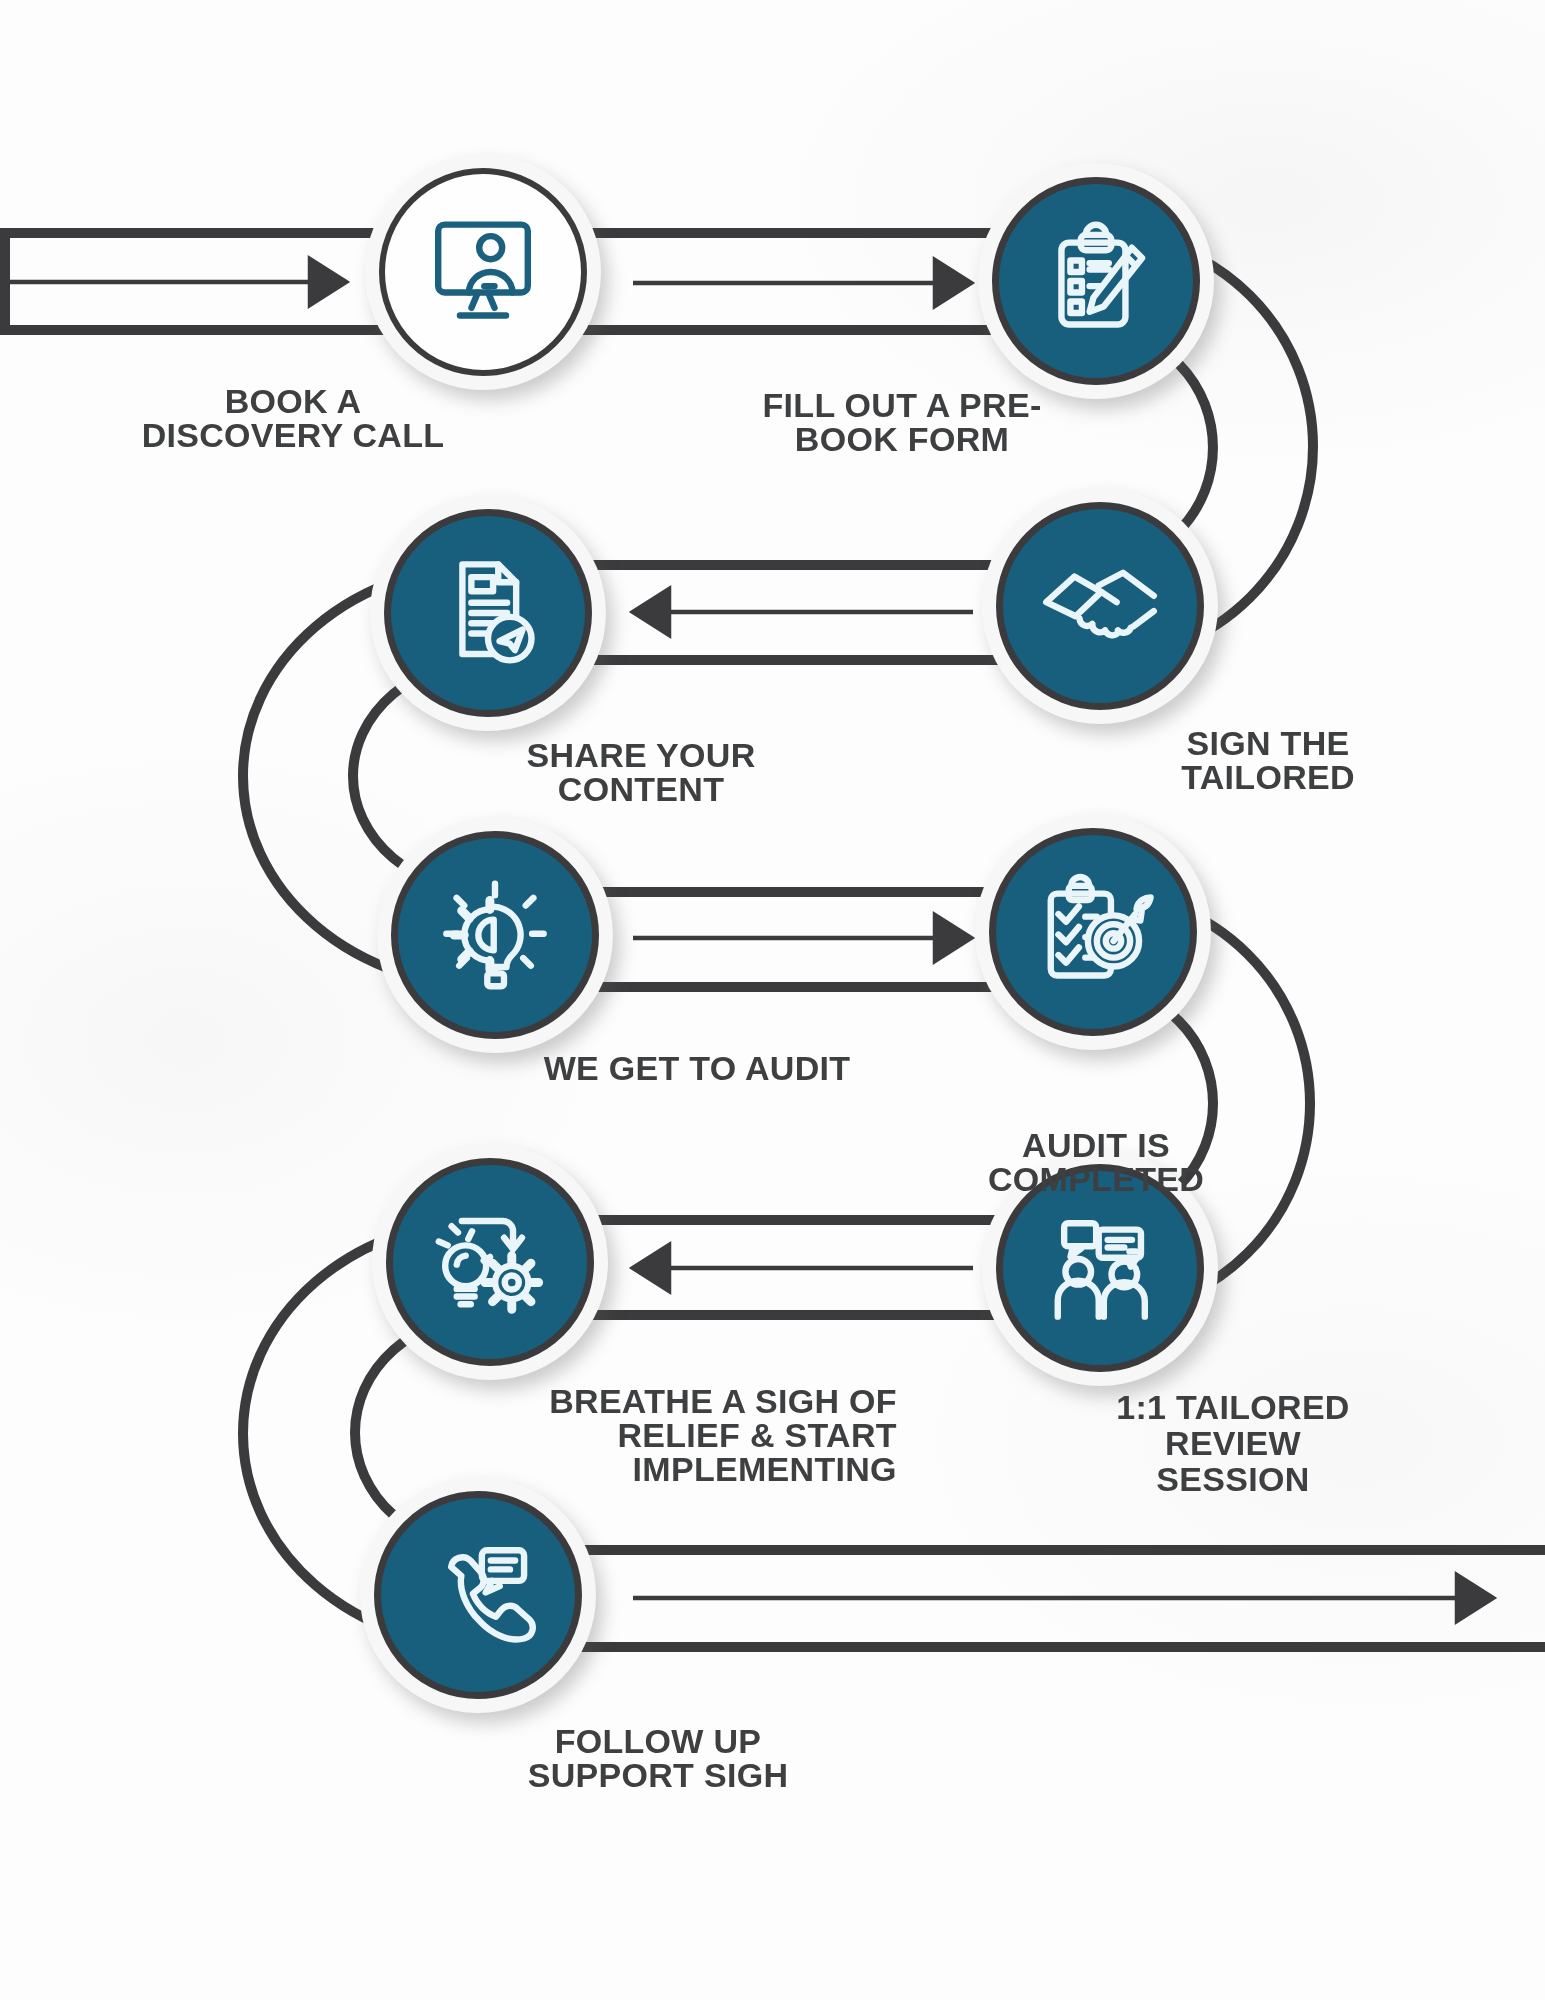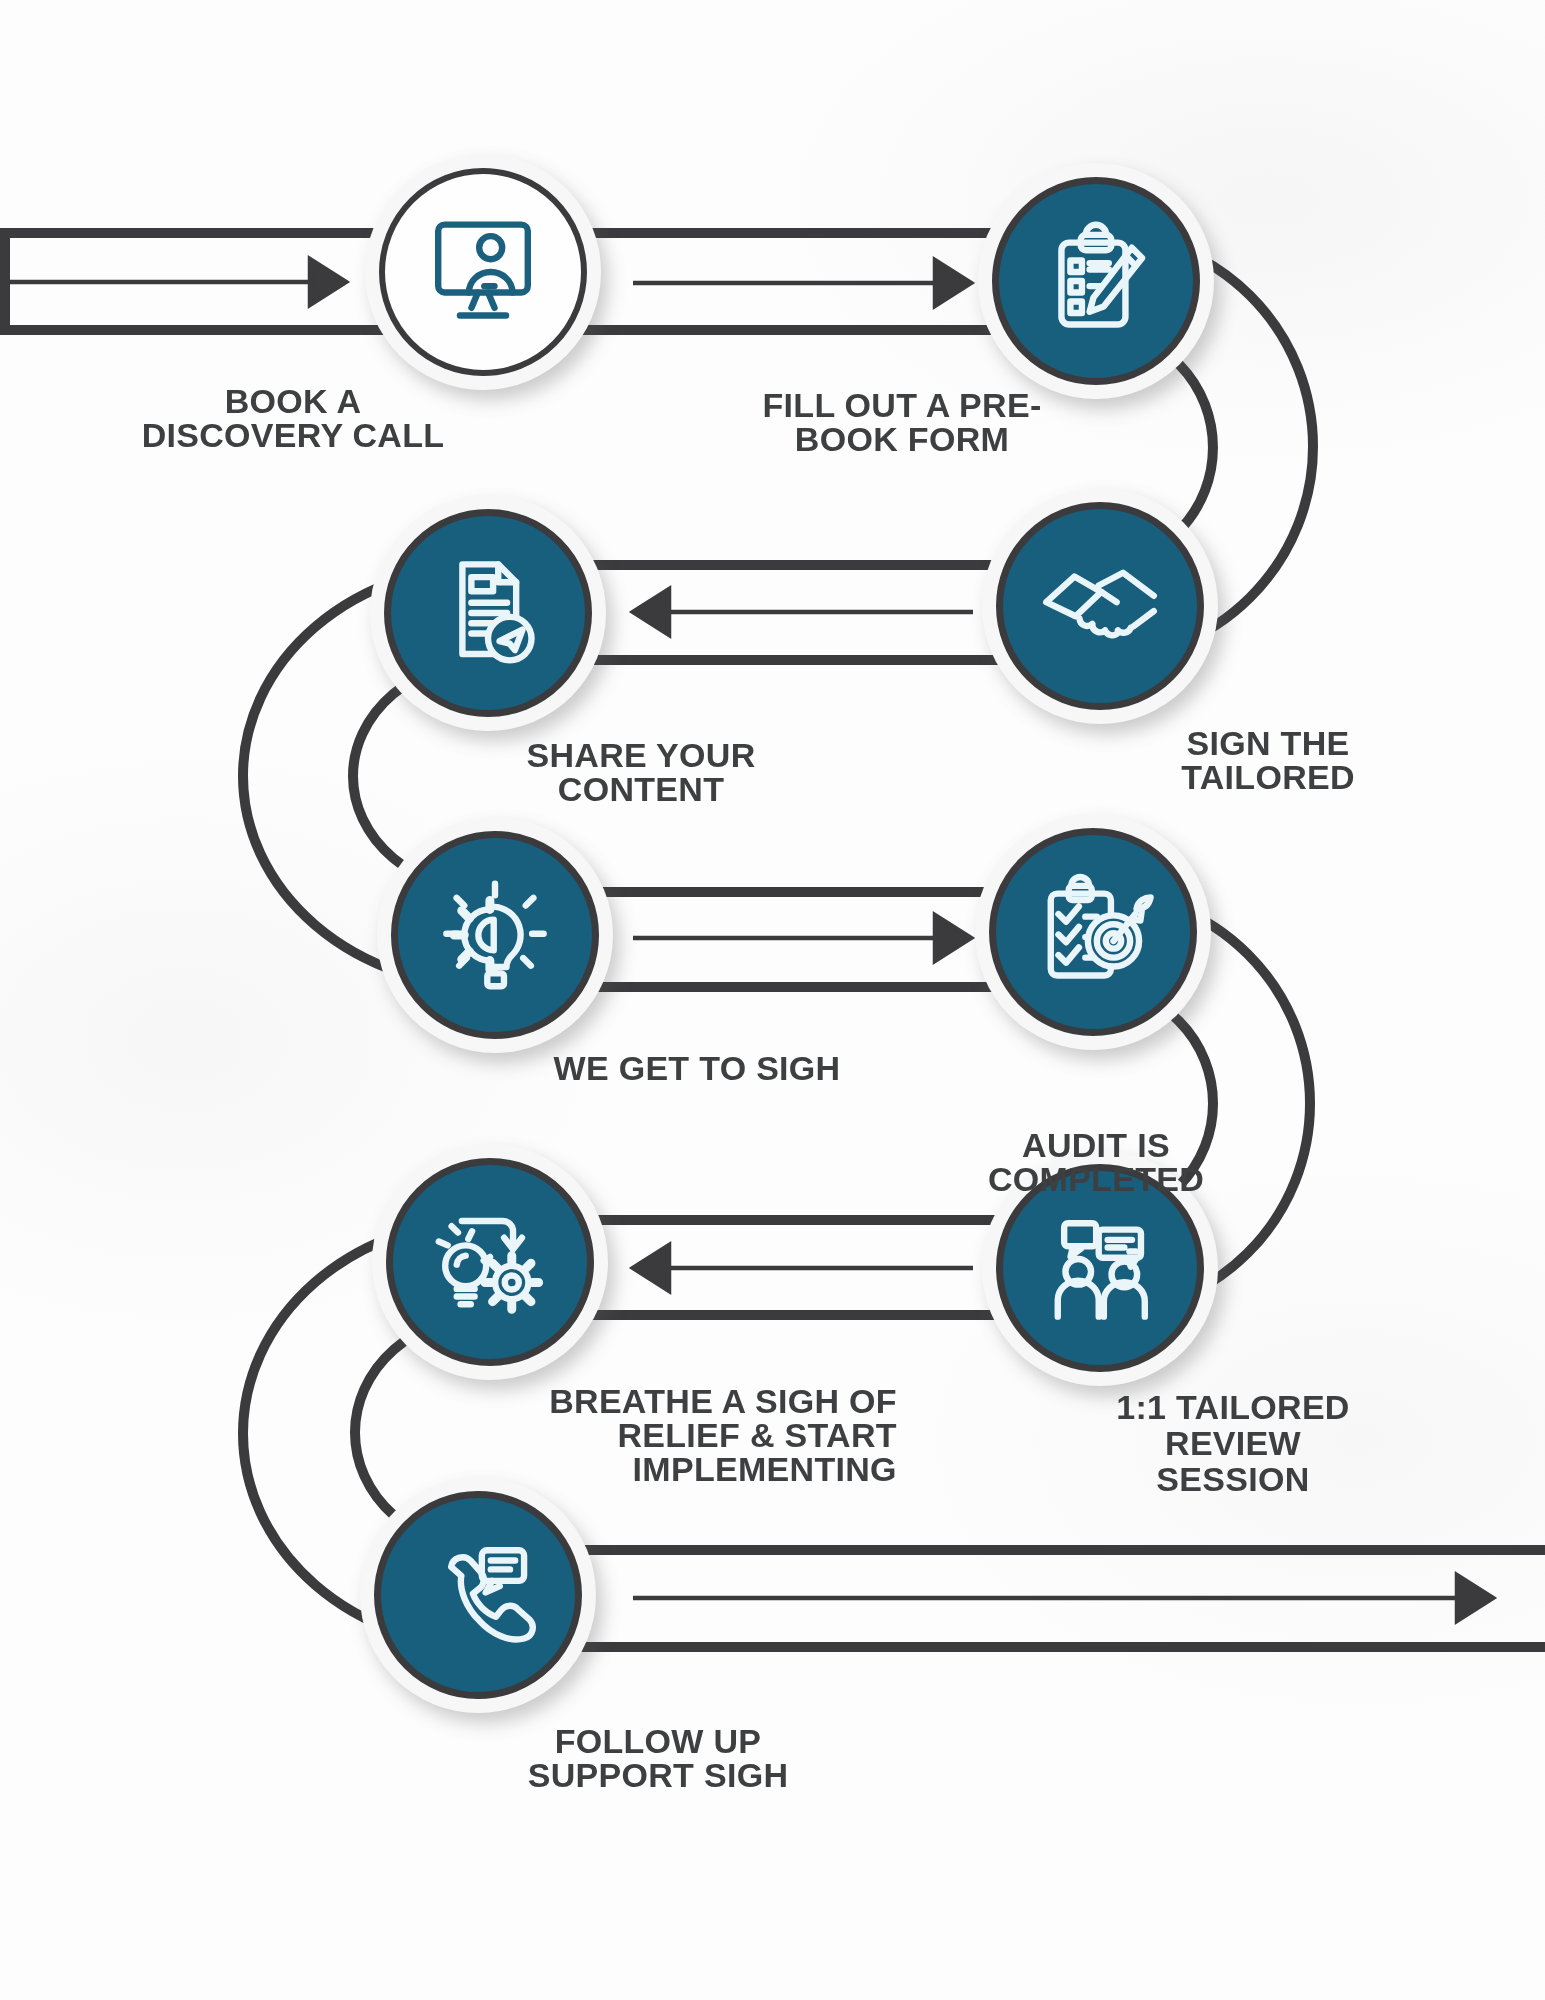--- a/index.html
+++ b/index.html
@@ -202,21 +202,21 @@
 </div>
 
 <div class="lbl" style="left:293px;top:384px;">BOOK A
 DISCOVERY CALL</div>
 <div class="lbl" style="left:902px;top:388px;">FILL OUT A PRE-
 BOOK FORM</div>
 <div class="lbl" style="left:1268px;top:726px;">SIGN THE
 TAILORED</div>
 <div class="lbl" style="left:641px;top:738px;">SHARE YOUR
 CONTENT</div>
-<div class="lbl" style="left:697px;top:1051px;">WE GET TO SIGH</div>
+<div class="lbl" style="left:697px;top:1051px;">WE GET TO AUDIT</div>
 <div class="lbl" style="left:1096px;top:1128px;">AUDIT IS
 COMPLETED</div>
 <div class="lbl" style="left:1233px;top:1389px;line-height:36px;">1:1 TAILORED
 REVIEW
 SESSION</div>
 <div class="lbl" style="left:723px;top:1384px;text-align:right;">BREATHE A SIGH OF
 RELIEF &amp; START
 IMPLEMENTING</div>
 <div class="lbl" style="left:658px;top:1724px;">FOLLOW UP
 SUPPORT SIGH</div>

